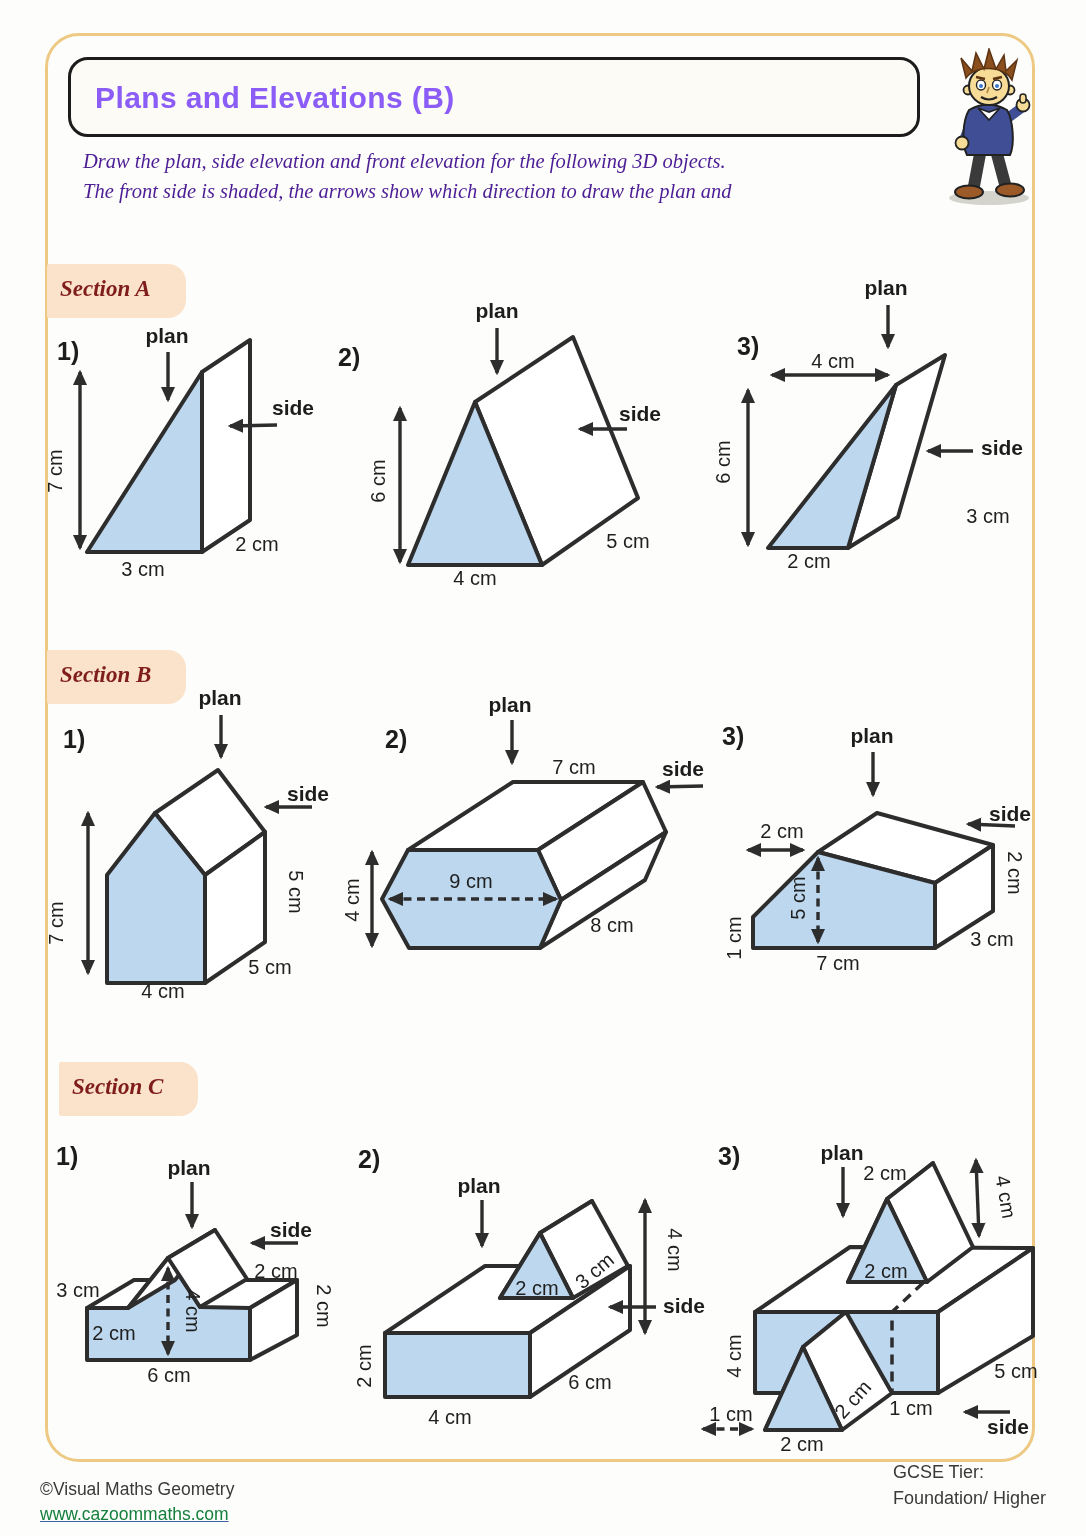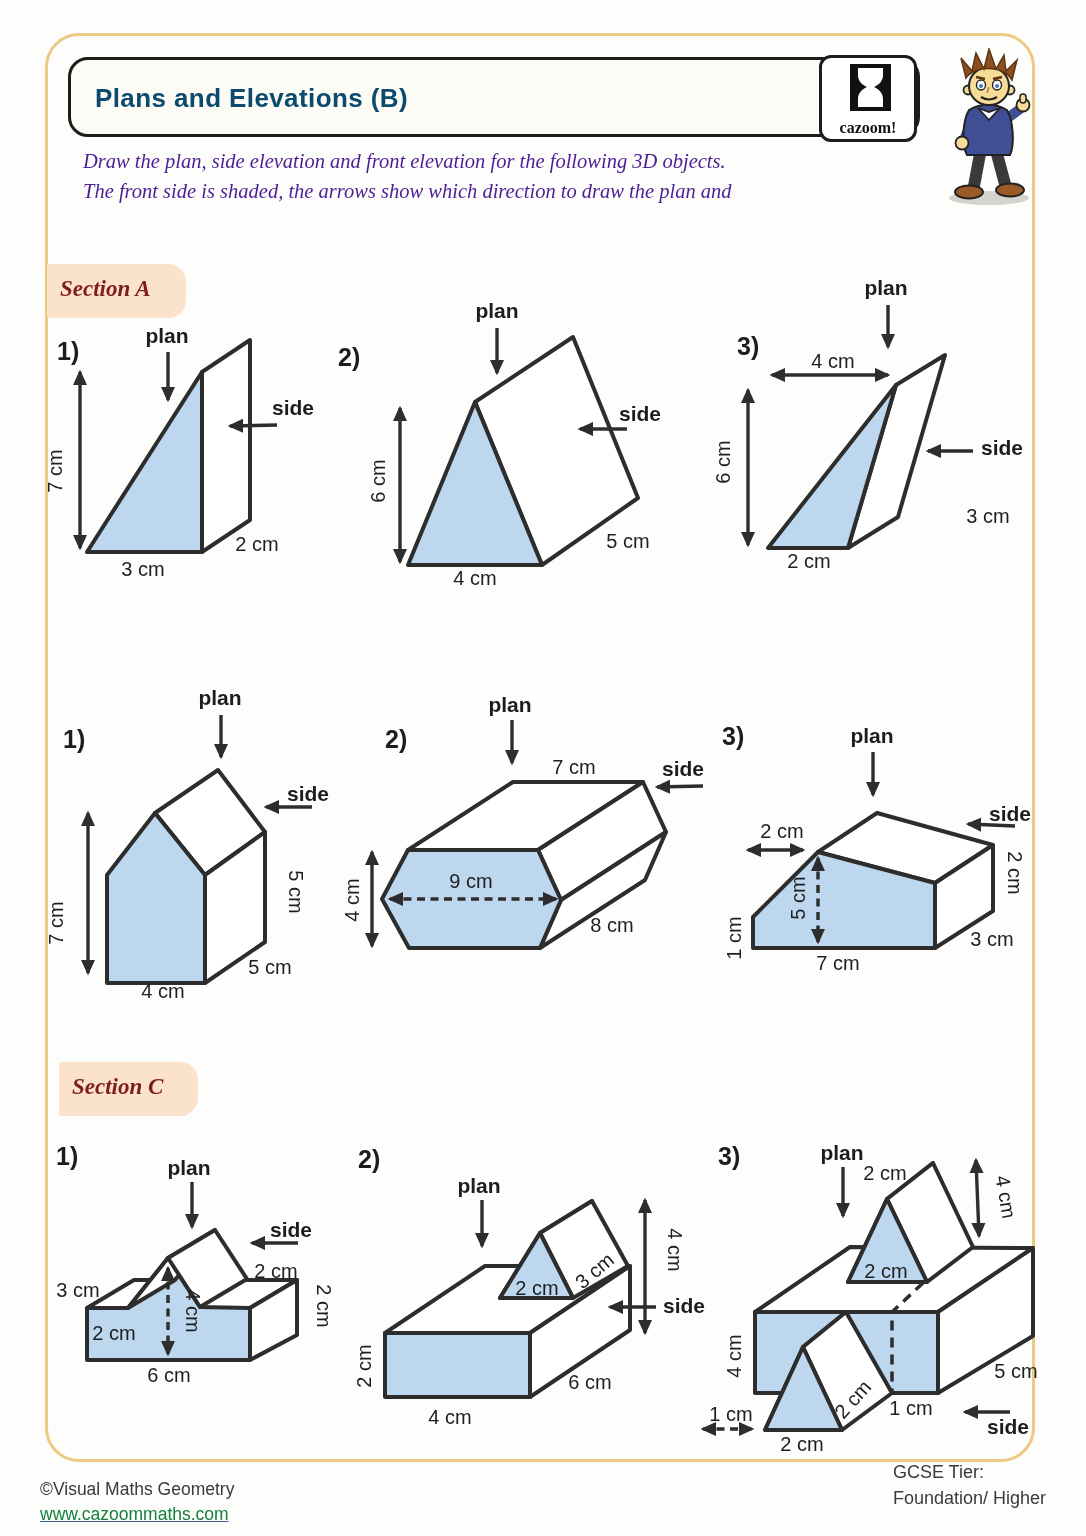--- a/index.html
+++ b/index.html
@@ -3,22 +3,22 @@
 <meta charset="utf-8">
 <style>
   * { box-sizing: border-box; }
   body { margin:0; background:#ffffff; }
   .page { position:relative; width:1086px; height:1536px; background:#fdfdfb;
           font-family:"Liberation Sans", sans-serif; overflow:hidden; }
   .frame { position:absolute; left:45px; top:33px; width:990px; height:1429px;
            border:3.5px solid #edc983; border-radius:34px; }
   .titlebox { position:absolute; left:68px; top:57px; width:852px; height:80px;
               border:3px solid #1c1c1c; border-radius:20px; background:#fcfbf6; }
-  .title { position:absolute; left:24px; top:0; line-height:76px; font-size:26px;
-           font-weight:bold; color:#0c4a6e; letter-spacing:.4px; }
+  .title { position:absolute; left:24px; top:0; line-height:76px; font-size:30px;
+           font-weight:bold; color:#8b5cf6; letter-spacing:.4px; }
   .logo { position:absolute; right:0px; top:-5px; width:98px; height:87px; background:#ffffff;
           border:3px solid #1c1c1c; border-radius:12px; }
   .logo-sq { position:absolute; left:28px; top:6px; width:41px; height:47px; background:#111; }
   .logo-txt { position:absolute; bottom:2px; width:100%; text-align:center;
               font-family:"Liberation Serif", serif; font-weight:bold; font-size:16px; color:#111; }
   .character { position:absolute; left:933px; top:48px; }
   .intro { position:absolute; left:83px; top:146px; width:810px;
            font-family:"Liberation Serif", serif; font-style:italic; font-size:20.5px;
            color:#4c1d95; line-height:30px; }
   .badge { position:absolute; left:47px; width:139px; height:54px; background:#fbe3cb;
@@ -41,28 +41,20 @@
   .footer-right { position:absolute; right:40px; top:1459px; text-align:left; font-size:18px; color:#3a3a3a; line-height:26px; }
 </style>
 </head>
 <body>
 
 <div class="page">
   <div class="frame"></div>
 
   <div class="titlebox">
     <span class="title">Plans and Elevations (B)</span>
-    <div class="logo">
-      <div class="logo-sq">
-        <svg width="41" height="47" viewBox="0 0 41 47">
-          <path d="M8,4 h25 v7 c0,7 -5,10 -9,12 c4,2 9,5 9,12 v8 h-25 v-8 c0,-7 5,-10 9,-12 c-4,-2 -9,-5 -9,-12 z" fill="#ffffff"></path>
-        </svg>
-      </div>
-      <div class="logo-txt">cazoom!</div>
-    </div>
   </div>
 
   <svg class="character" width="112" height="158" viewBox="0 0 112 158">
     <ellipse cx="56" cy="150" rx="40" ry="7" fill="#c9c9c2" opacity="0.8"></ellipse>
     <line x1="47" y1="106" x2="41" y2="138" stroke="#3a3a3a" stroke-width="12" stroke-linecap="round"></line>
     <line x1="64" y1="106" x2="72" y2="136" stroke="#3a3a3a" stroke-width="12" stroke-linecap="round"></line>
     <ellipse cx="36" cy="144" rx="14" ry="6.5" fill="#9c5a28" stroke="#222" stroke-width="2"></ellipse>
     <ellipse cx="77" cy="142" rx="14" ry="6.5" fill="#9c5a28" stroke="#222" stroke-width="2"></ellipse>
     <line x1="39" y1="72" x2="31" y2="92" stroke="#3f4e95" stroke-width="10" stroke-linecap="round"></line>
     <line x1="72" y1="72" x2="87" y2="61" stroke="#3f4e95" stroke-width="10" stroke-linecap="round"></line>
@@ -86,20 +78,23 @@
   </svg>
 
   <div class="intro">
     <div>Draw the plan, side elevation and front elevation for the following 3D objects.</div>
     <div>The front side is shaded, the arrows show which direction to draw the plan and</div>
   </div>
 
   <div class="badge badge-a">
       <span>Section A</span>
     </div>
+  <div class="badge badge-b">
+      <span>Section B</span>
+    </div>
   <div class="badge badge-c">
       <span>Section C</span>
     </div>
 
   <svg class="figsvg" width="1086" height="1536" viewBox="0 0 1086 1536">
     <defs>
       <marker id="ah" markerWidth="4.6" markerHeight="4.2" refX="3.9" refY="2.1" orient="auto-start-reverse">
         <path d="M0,0 L4.6,2.1 L0,4.2 z" fill="#2d2d2d"></path>
       </marker>
     </defs>

